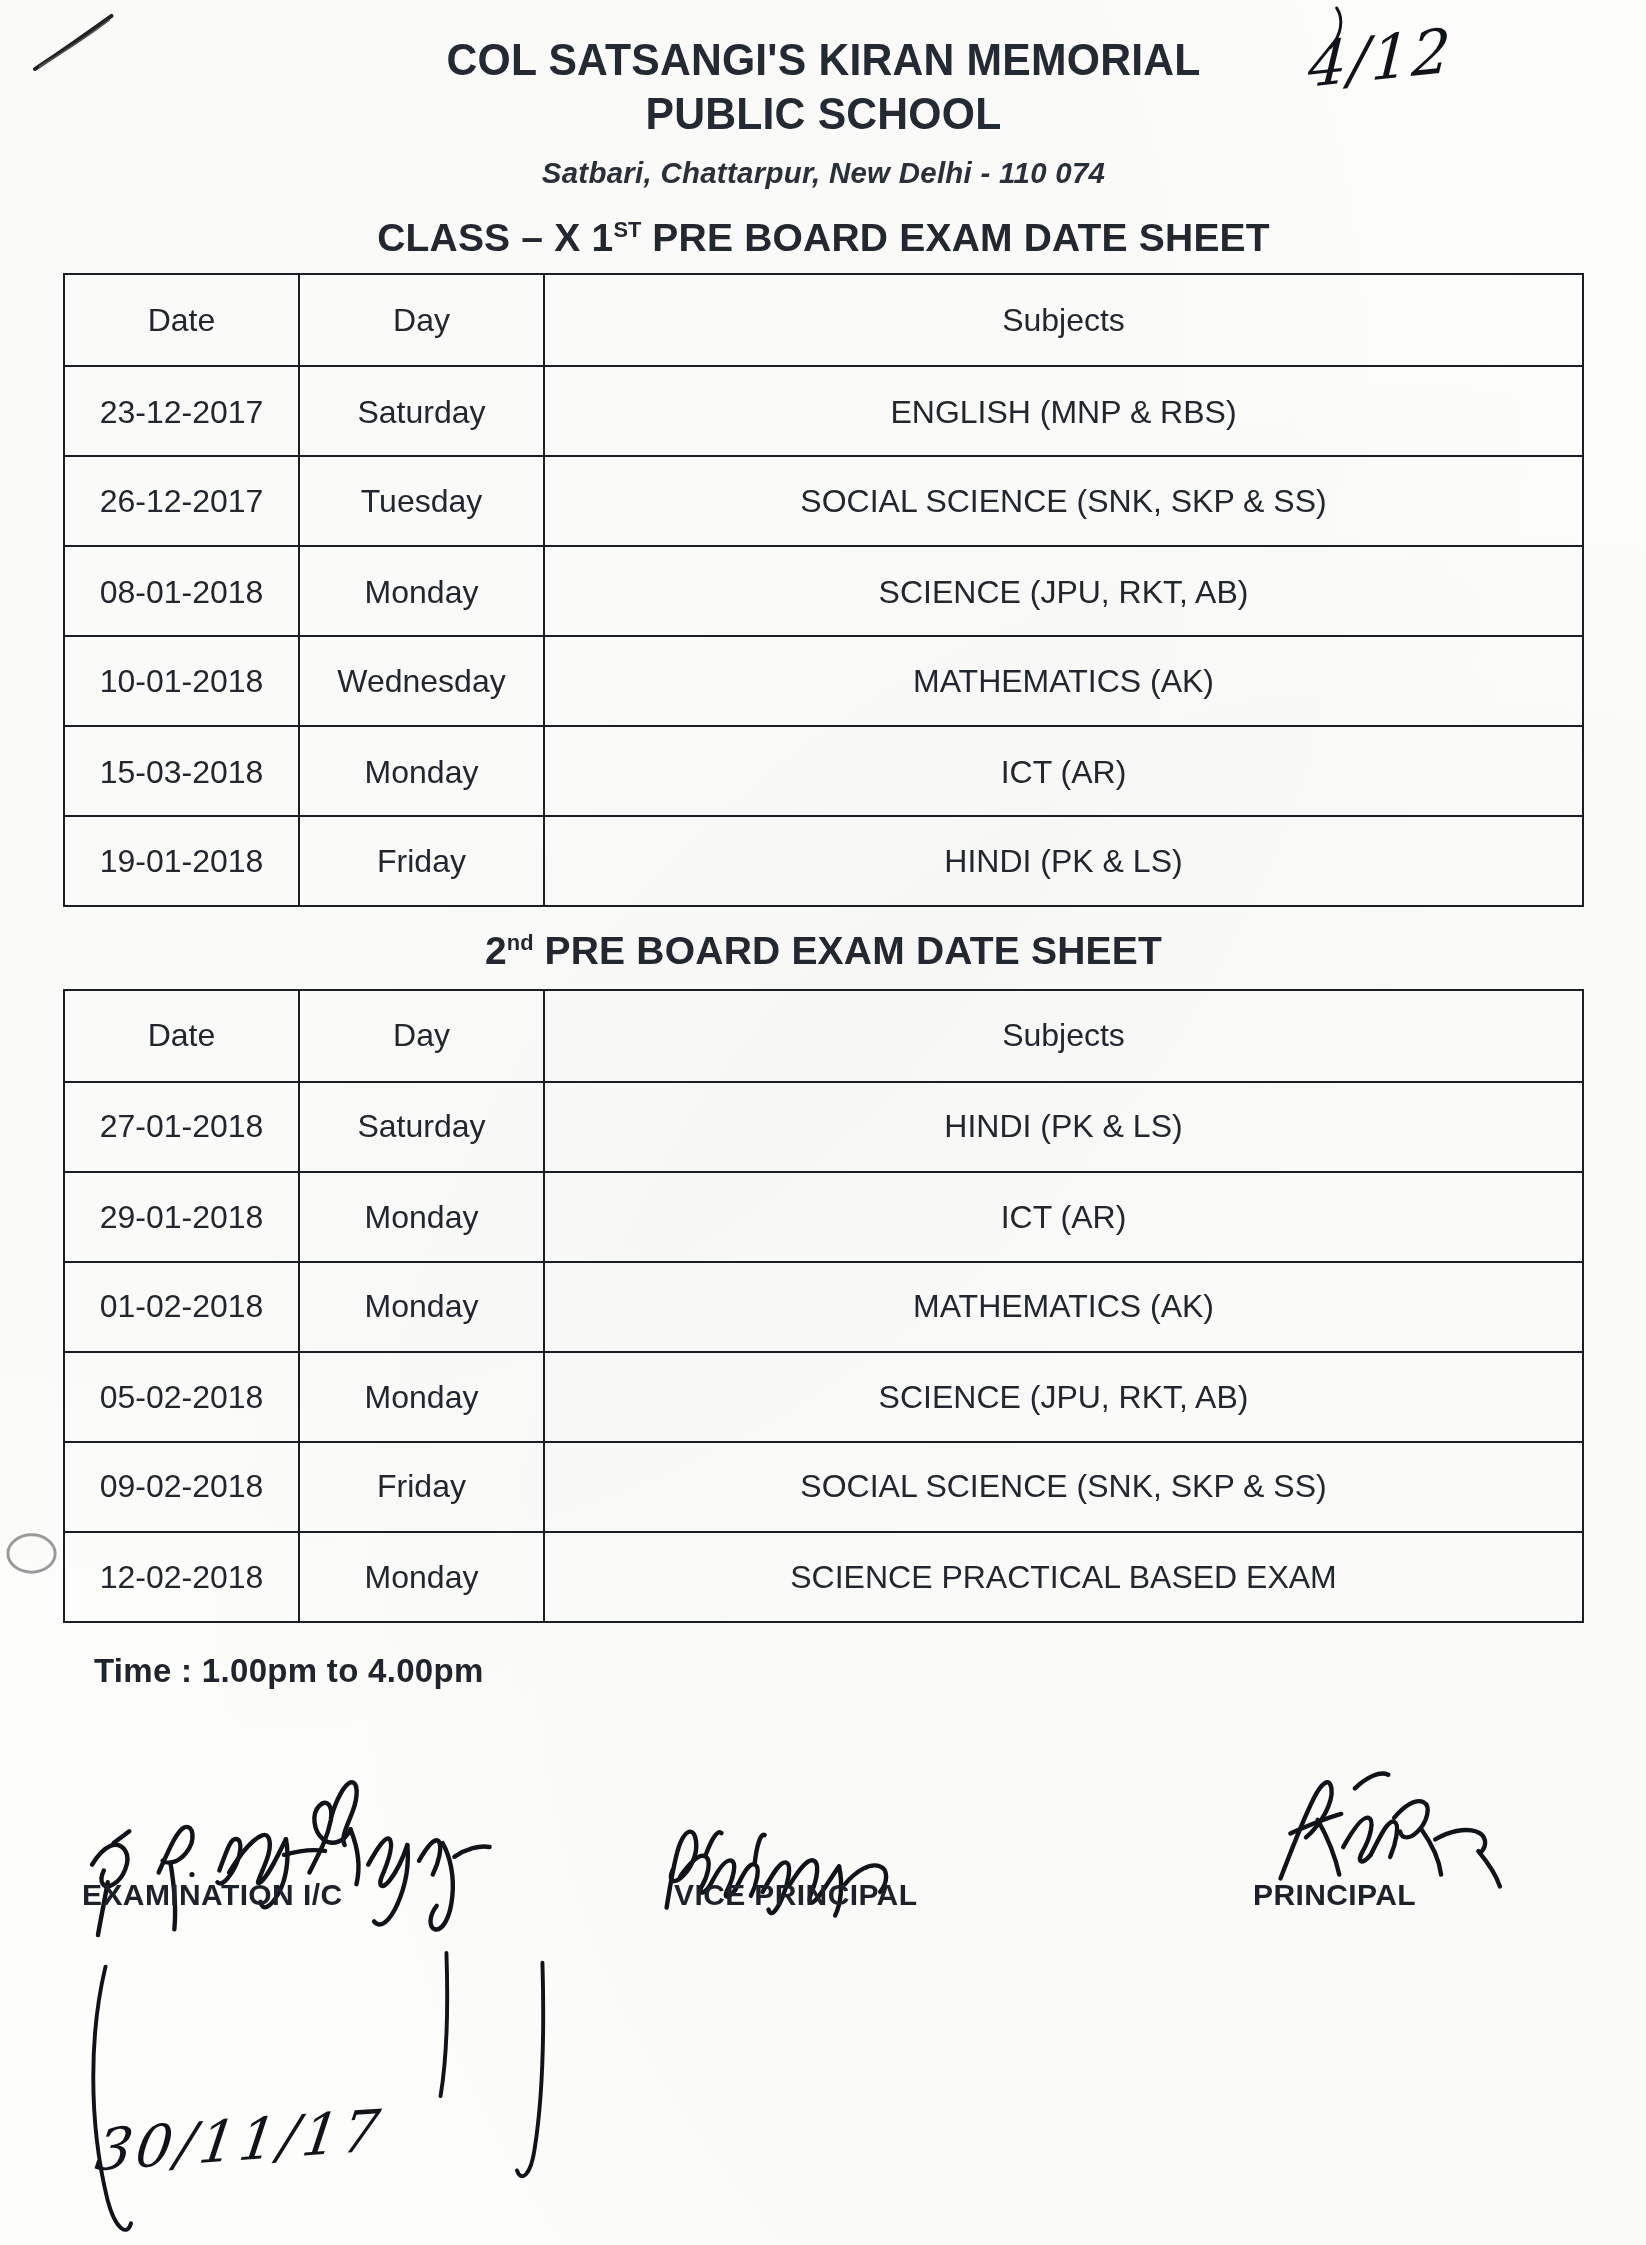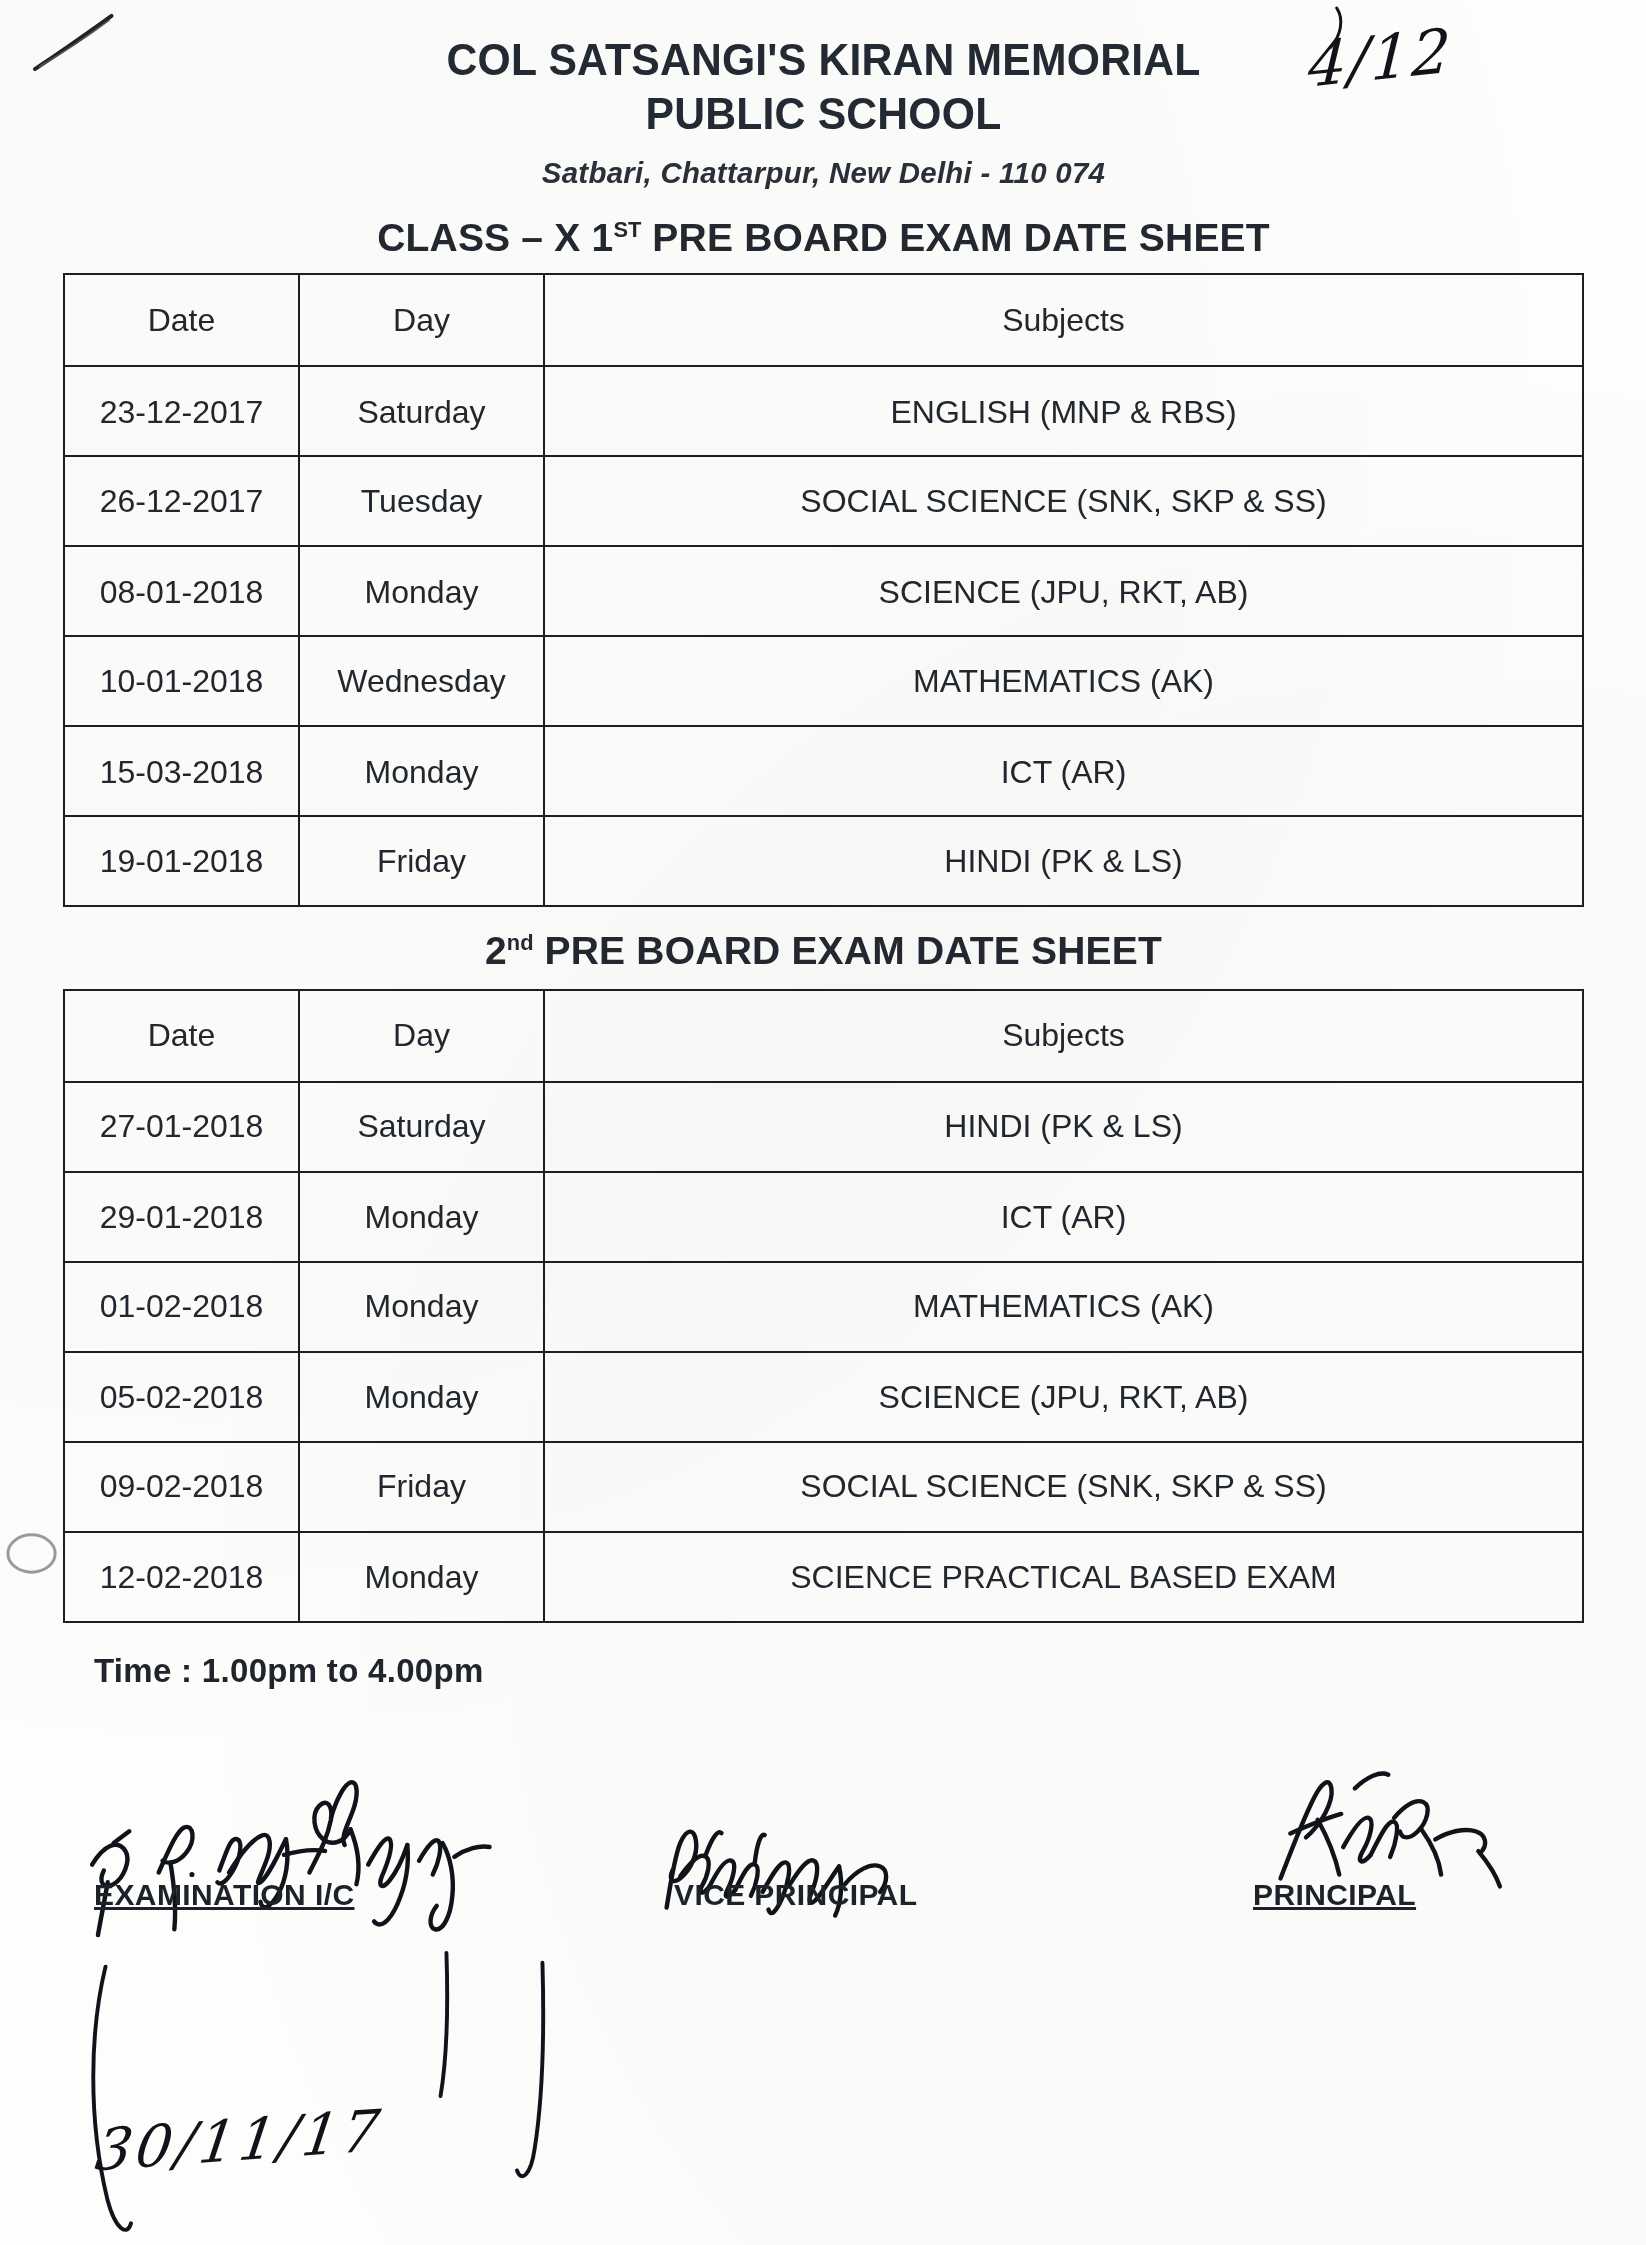--- a/index.html
+++ b/index.html
@@ -137,23 +137,23 @@
     height: 147px;
   }
   .sign-label {
     position: absolute;
     font-size: 30px;
     font-weight: bold;
     letter-spacing: 0.4px;
     color: #1d222a;
     bottom: 35px;
   }
-  .sign-exam { left: 94px; text-decoration: underline; }
+  .sign-exam { left: 82px; }
   .sign-vice { left: 674px; }
-  .sign-prin { left: 1253px; text-decoration: underline; }
+  .sign-prin { left: 1253px; }
 
   
   .ink {
     position: absolute;
     color: #10131a;
     font-family: "DejaVu Serif", serif;
     font-style: italic;
     pointer-events: none;
   }
   .hw-top {

